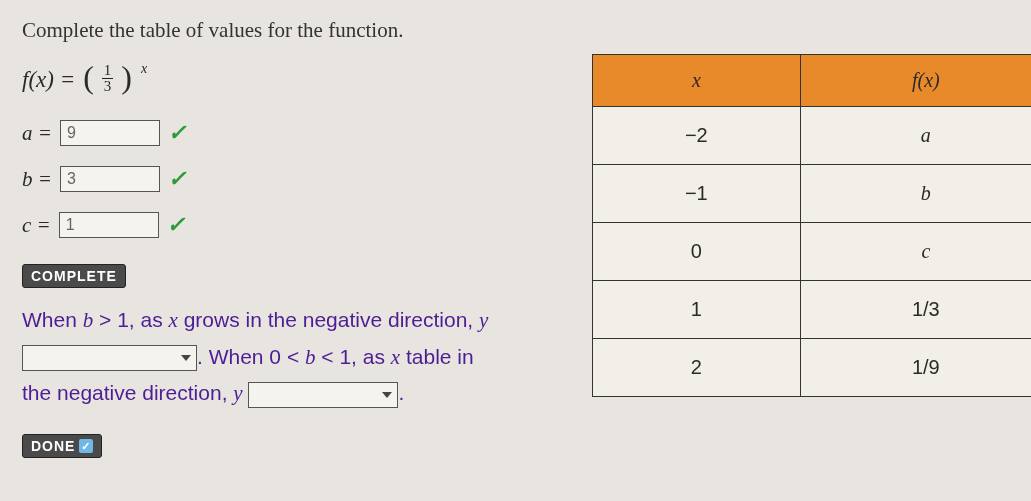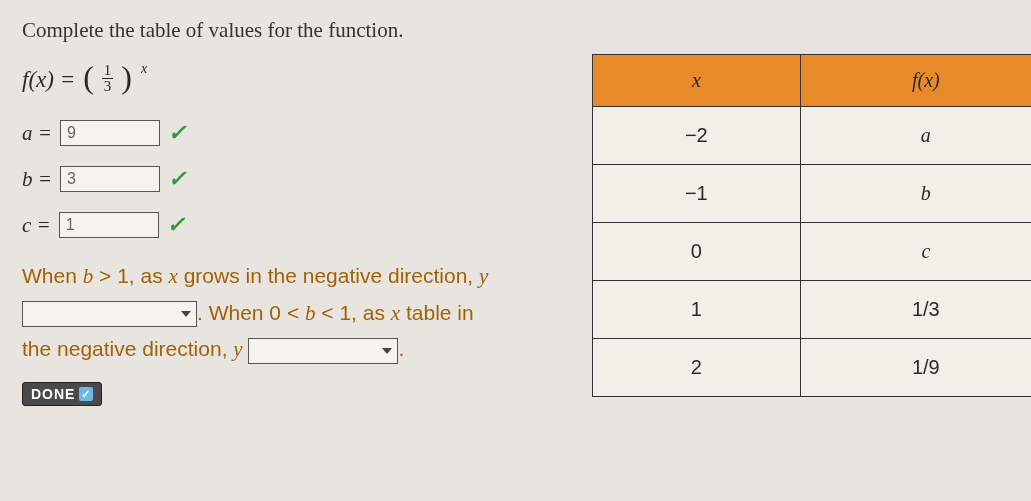--- a/index.html
+++ b/index.html
@@ -71,26 +71,26 @@
       color: #fff;
       font-weight: bold;
       font-size: 14px;
       letter-spacing: 1px;
       padding: 3px 8px;
       border: 1px solid #222;
       border-radius: 3px;
       margin-top: 6px;
       margin-bottom: 14px;
     }
-    .done-btn { margin-top: 14px; display: inline-flex; align-items: center; gap: 4px;}
+    .done-btn { margin-top: 22px; display: inline-flex; align-items: center; gap: 4px;}
     .done-check { width: 14px; height: 14px; background:#6fb8e8; display:inline-flex; align-items:center; justify-content:center; font-size:11px; color:#fff; border-radius:2px;}
     .paragraph {
       font-size: 21px;
       line-height: 1.7;
-      color: #a16207;
+      color: #4c1d95;
       max-width: 520px;
     }
     .paragraph .mi { font-style: italic; font-family: 'Times New Roman', serif; }
     .dd {
       display: inline-block;
       width: 175px;
       height: 26px;
       border: 1px solid #555;
       background: #f5f3ee;
       vertical-align: middle;
@@ -158,20 +158,21 @@
       <span>b =</span>
       <input class="ans-input" value="3" style="">
       <span class="check">✓</span>
     </div>
     <div class="ans-row">
       <span>c =</span>
       <input class="ans-input" value="1" style="">
       <span class="check">✓</span>
     </div>
 
+    <div class="complete-btn">COMPLETE</div>
 
     <div class="paragraph">
       <span>When </span><span class="mi">b</span><span> &gt; 1, as </span><span class="mi">x</span><span> grows in the negative direction, </span><span class="mi">y</span><br>
       <span class="dd"></span><span>. When 0 &lt; </span><span class="mi">b</span><span> &lt; 1, as </span><span class="mi">x</span><span> table in</span><br>
       <span>the negative direction, </span><span class="mi">y</span>
       <span class="dd small"></span><span>.</span>
     </div>
 
     <div class="done-btn">
       <span>DONE</span>

